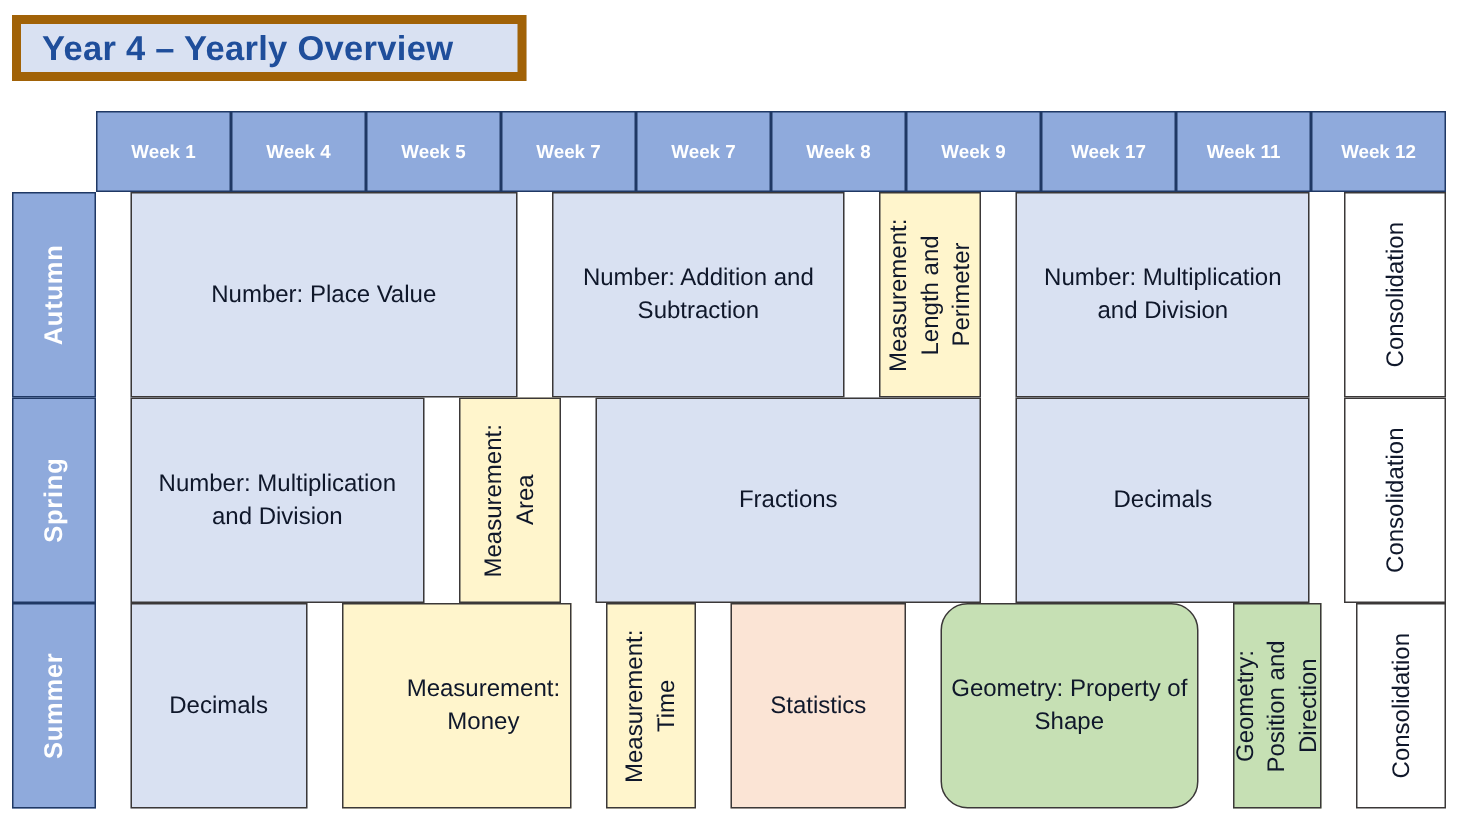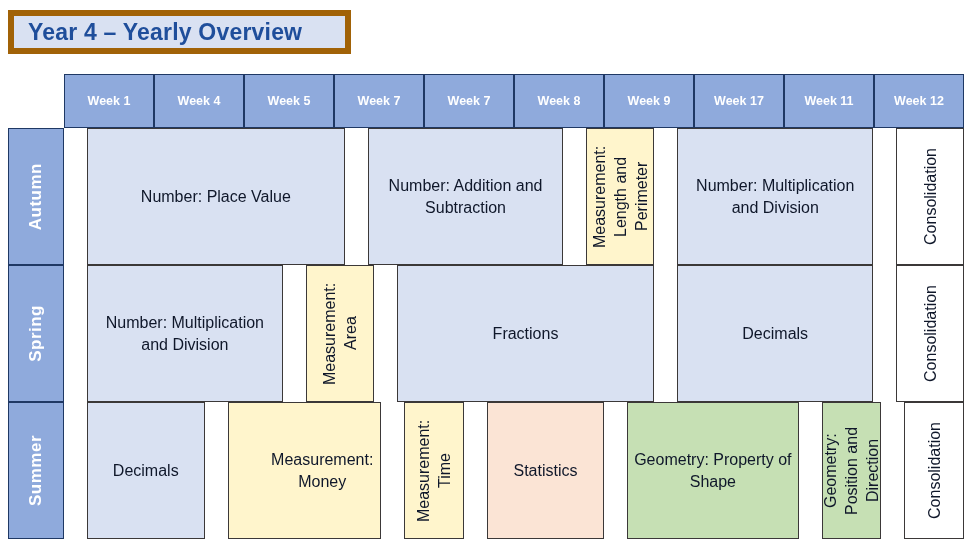--- a/index.html
+++ b/index.html
@@ -203,21 +203,21 @@
       </div>
       <div class="topic-cell fill-yellow" style="flex: 2 1 0px; padding-left: 40px;">
         <span class="label">Measurement: Money</span>
       </div>
       <div class="topic-cell fill-yellow vertical" style="flex: 1 1 0px;">
         <span class="label">Measurement: Time</span>
       </div>
       <div class="topic-cell fill-peach" style="flex: 2 1 0px;">
         <span class="label">Statistics</span>
       </div>
-      <div class="topic-cell fill-green" style="flex: 3 1 0px;">
+      <div class="topic-cell fill-green" style="flex: 3 1 0px; border-radius: 18px;">
         <span class="label">Geometry: Property of Shape</span>
       </div>
       <div class="topic-cell fill-green vertical" style="flex: 1 1 0px;">
         <span class="label">Geometry: Position and Direction</span>
       </div>
       <div class="topic-cell fill-white vertical" style="flex: 1 1 0px;">
         <span class="label">Consolidation</span>
       </div>
     </div>
   </div>

